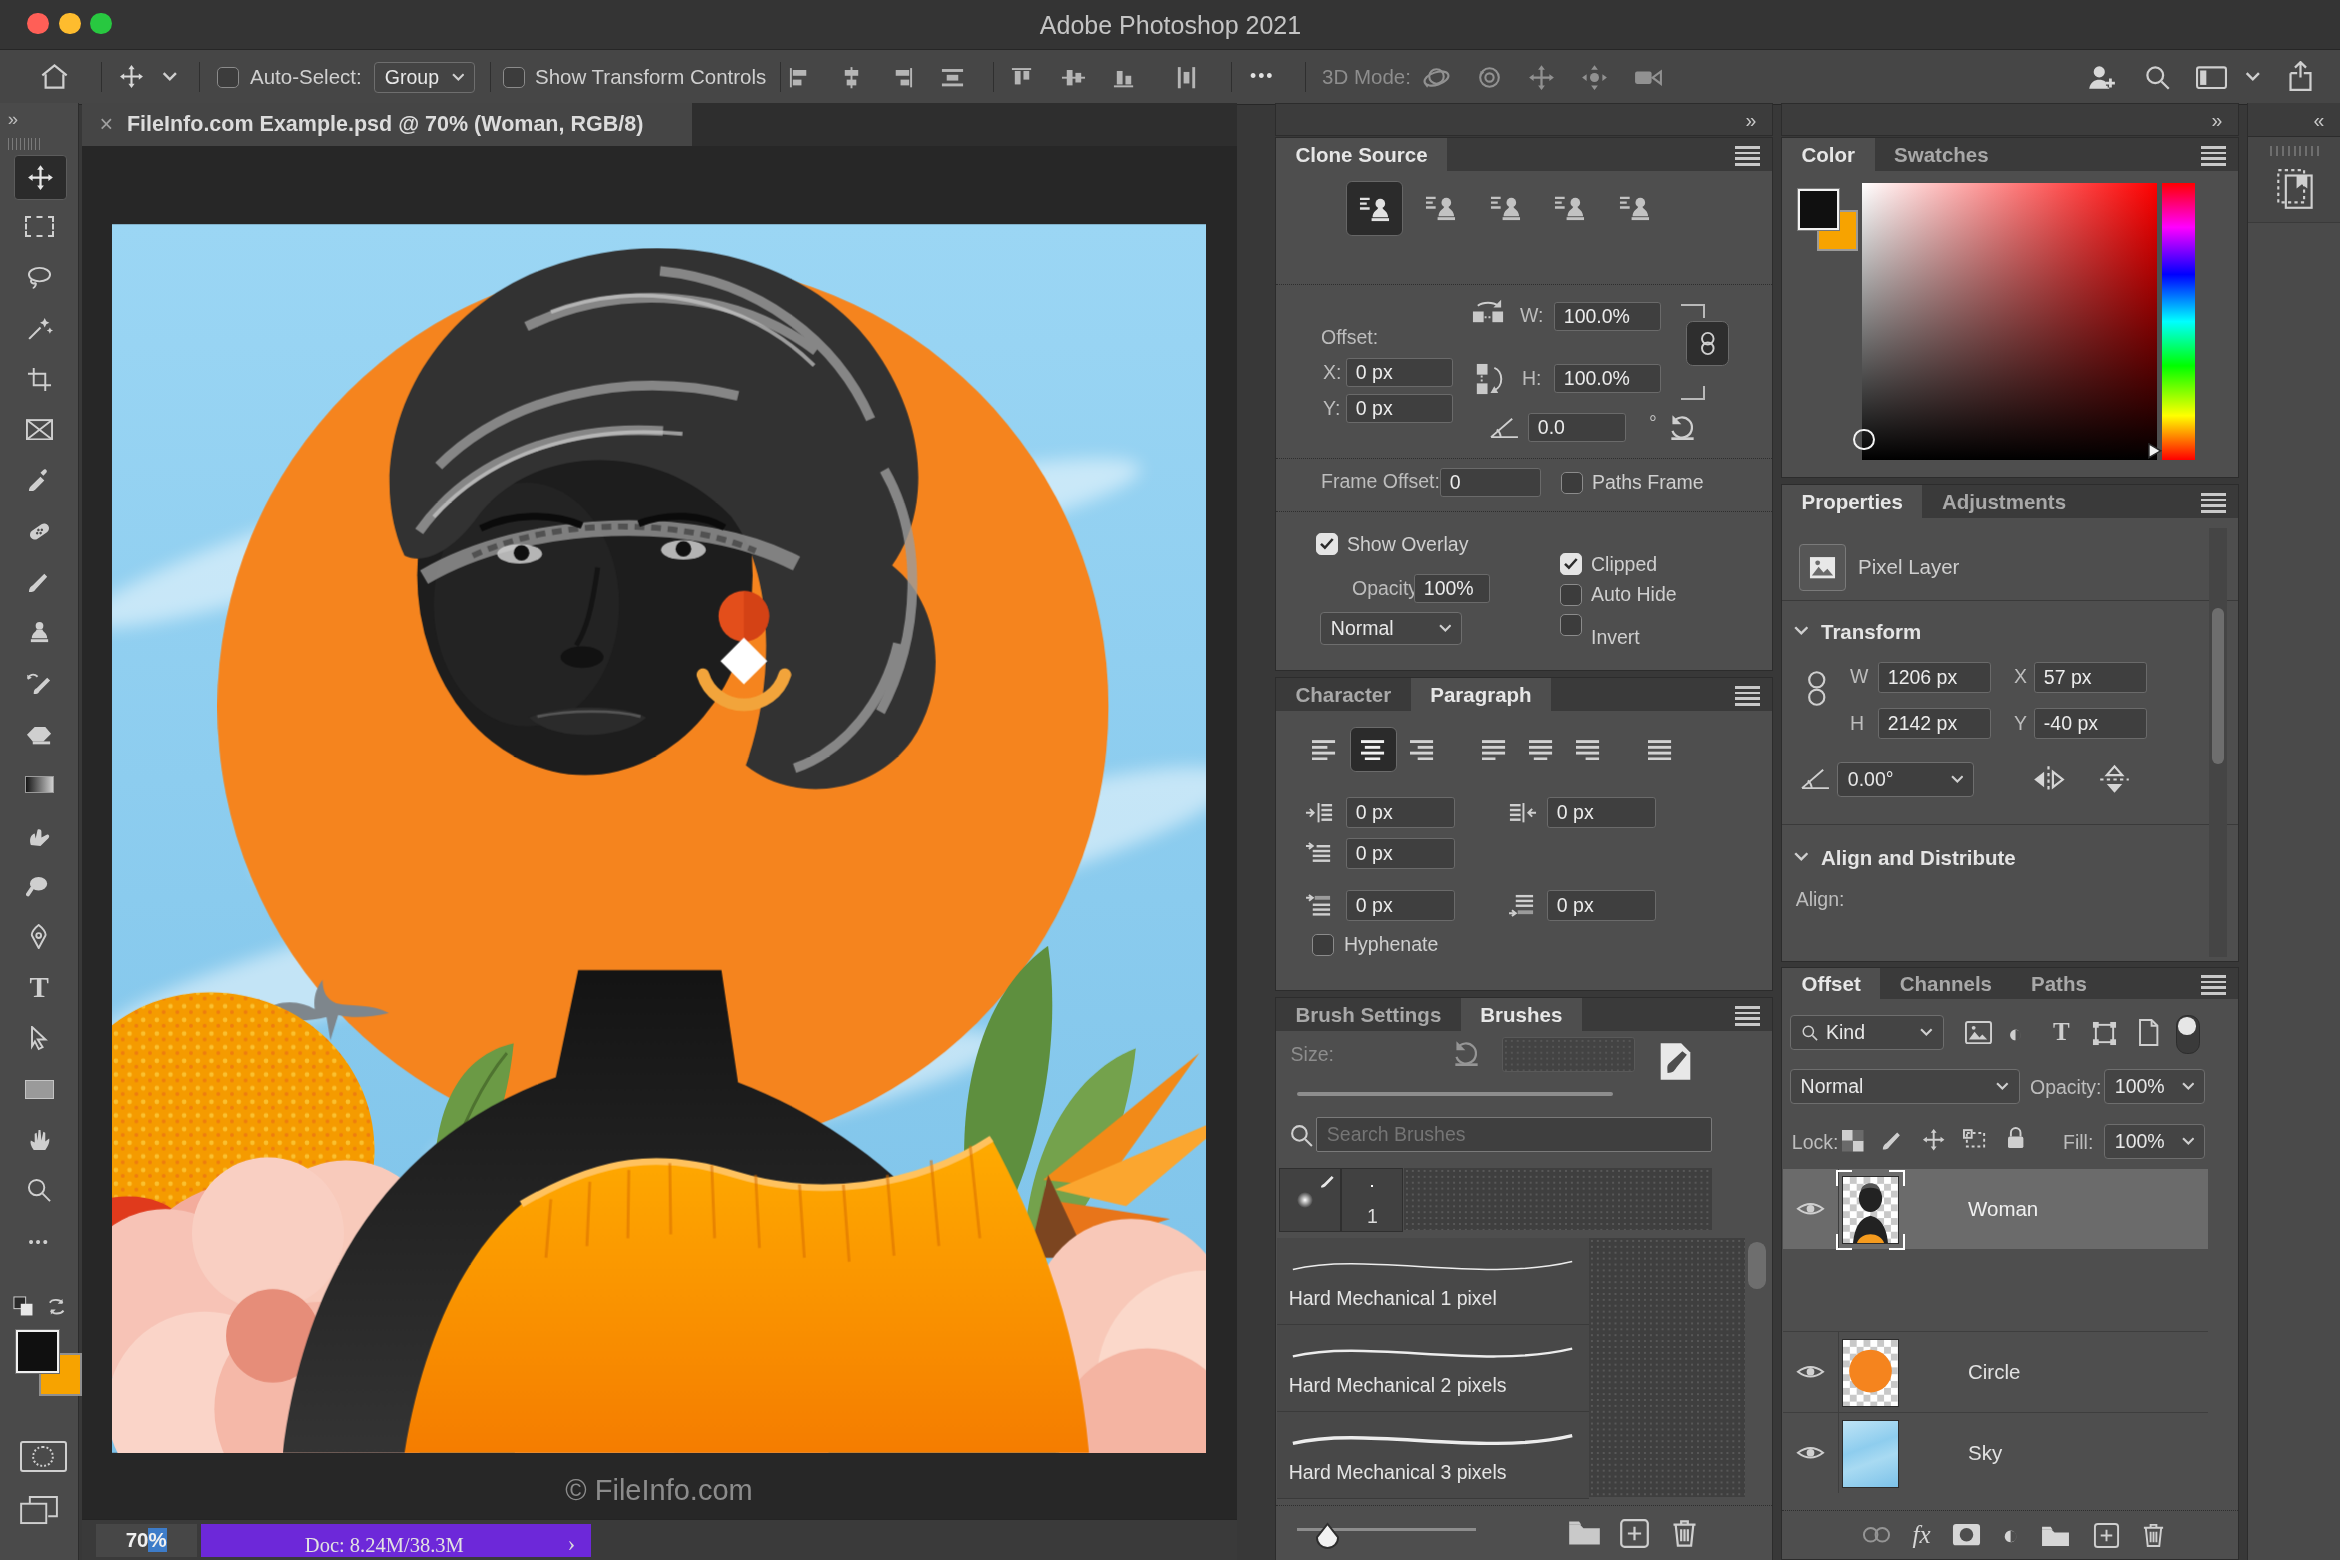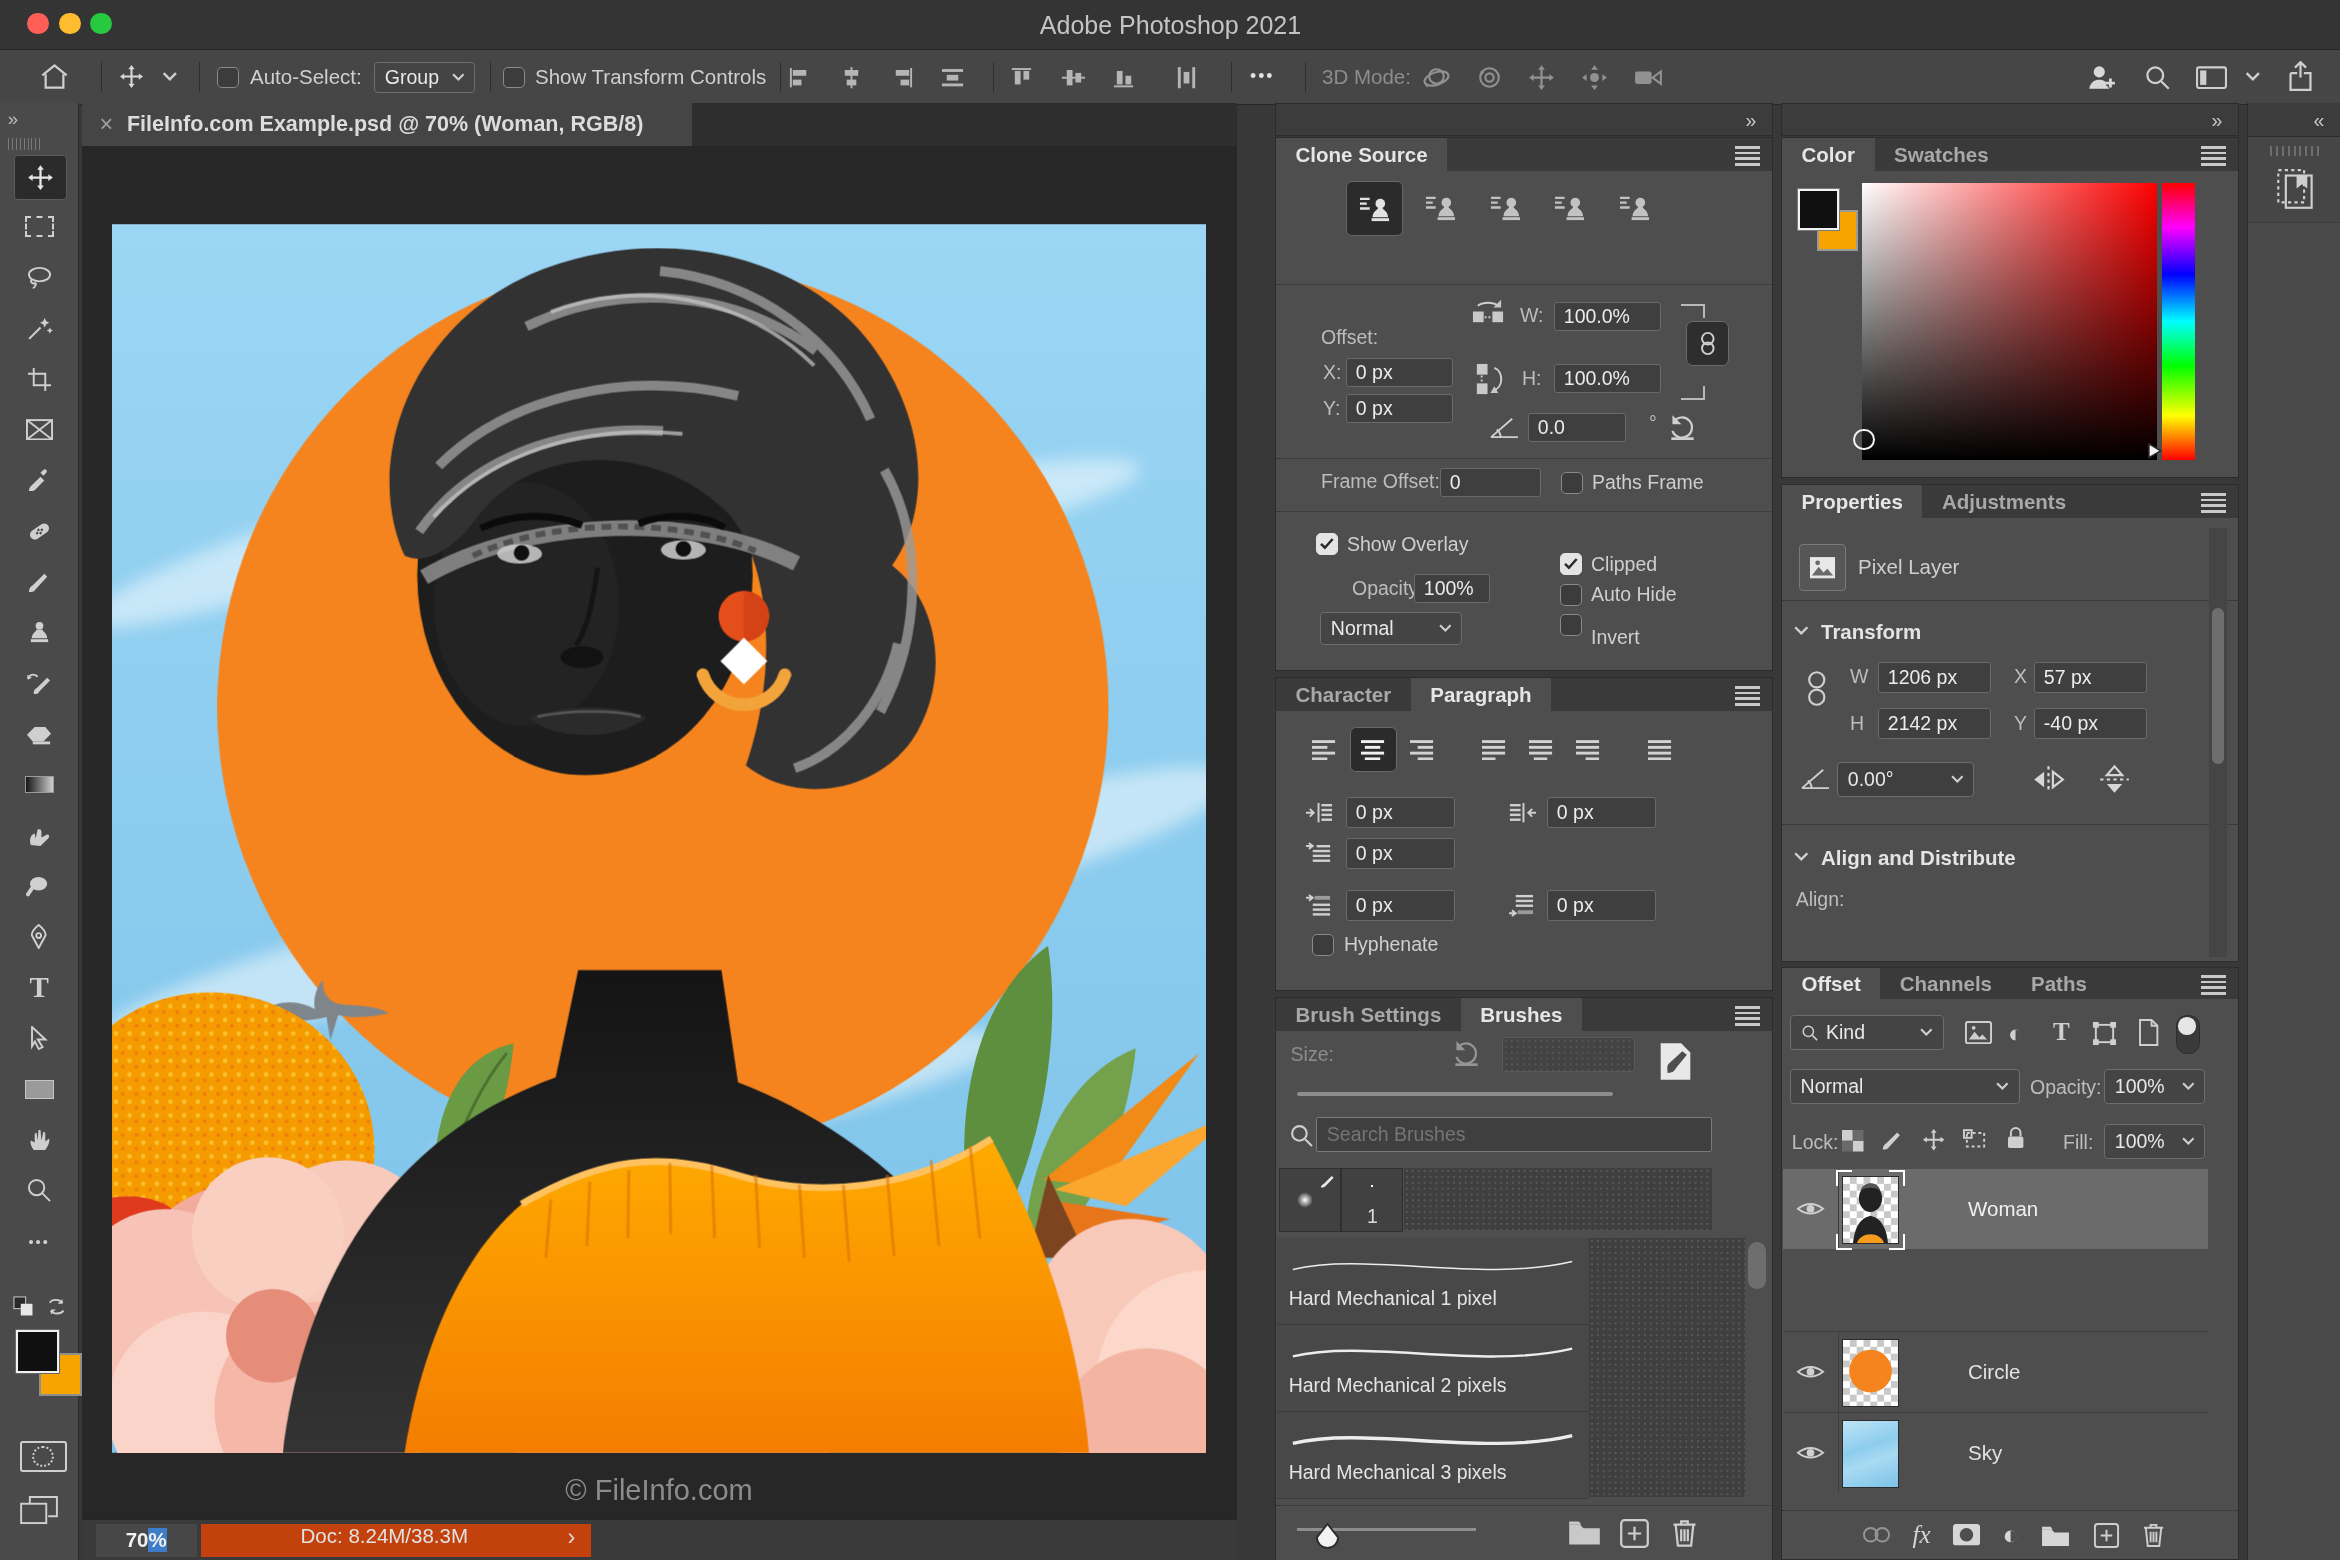--- a/index.html
+++ b/index.html
@@ -494,21 +494,21 @@
       <div class="abs" style="left:30px;top:1328px;width:1094px;text-align:center;">
         <span style="font-size:29px;color:#8c8c8c;">© FileInfo.com</span>
       </div>
     </div>
 
     <div class="abs" style="left:0;top:1416px;width:1155px;height:41px;background:#3a3a3a;border-top:1px solid #242424;">
       <div class="abs" style="left:13.7px;top:3.9px;width:101px;height:33px;background:#474747;display:flex;align-items:center;justify-content:center;font-size:20.5px;font-weight:700;color:#f0f0f0;">
         <span>70</span>
           <span style="background:#3d7cc9;">%</span>
       </div>
-      <div class="abs" style="left:119px;top:3.9px;width:390px;height:33px;background:#c2410c;display:flex;align-items:flex-start;">
+      <div class="abs" style="left:119px;top:3.9px;width:390px;height:33px;background:#6d28d9;display:flex;align-items:flex-end;font-family:Liberation Serif, serif;">
         <span style="flex:1;text-align:center;font-size:20.5px;color:#e2e2e2;">Doc: 8.24M/38.3M</span>
         <span style="margin-right:15.6px;font-size:23.4px;color:#dadada;">›</span>
       </div>
     </div>
   </div>
 
   <div class="abs" style="left:1275px;top:103px;width:498px;height:33px;background:#3c3c3c;border:1px solid #2c2c2c;box-sizing:border-box;">
     <span class="lb" style="right:15.6px;top:15.6px;font-size:19.5px;color:#c9c9c9;">»</span>
   </div>
 

